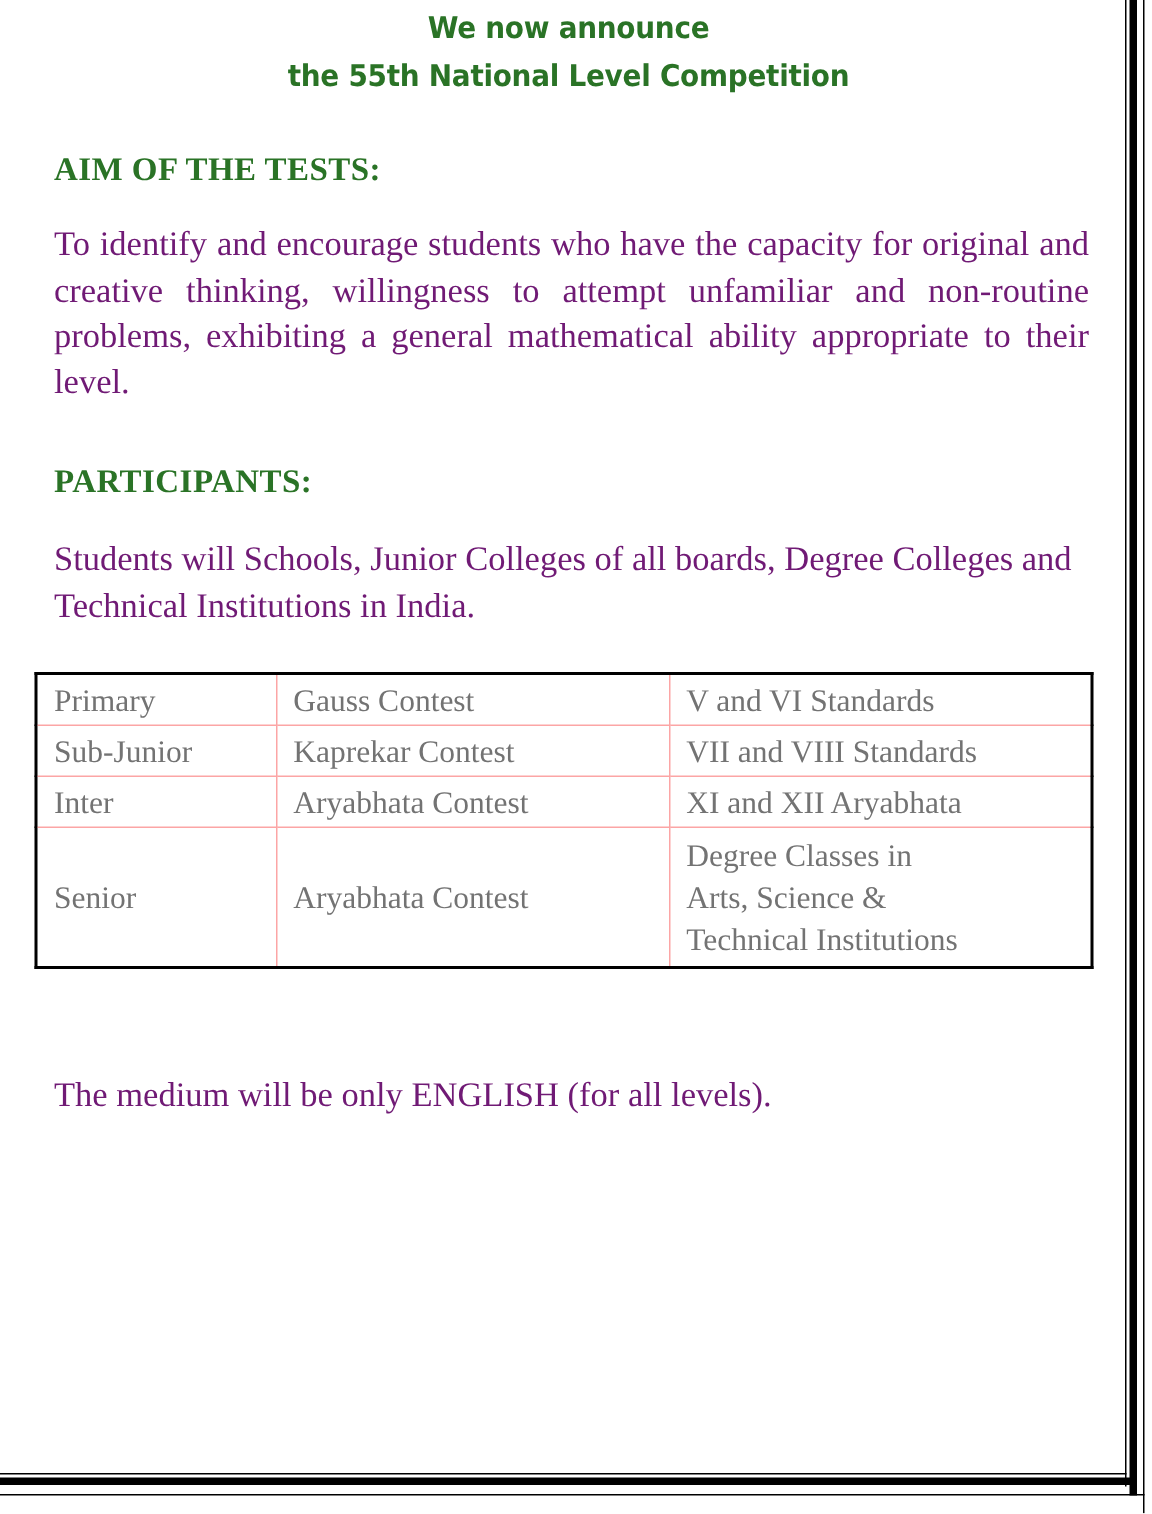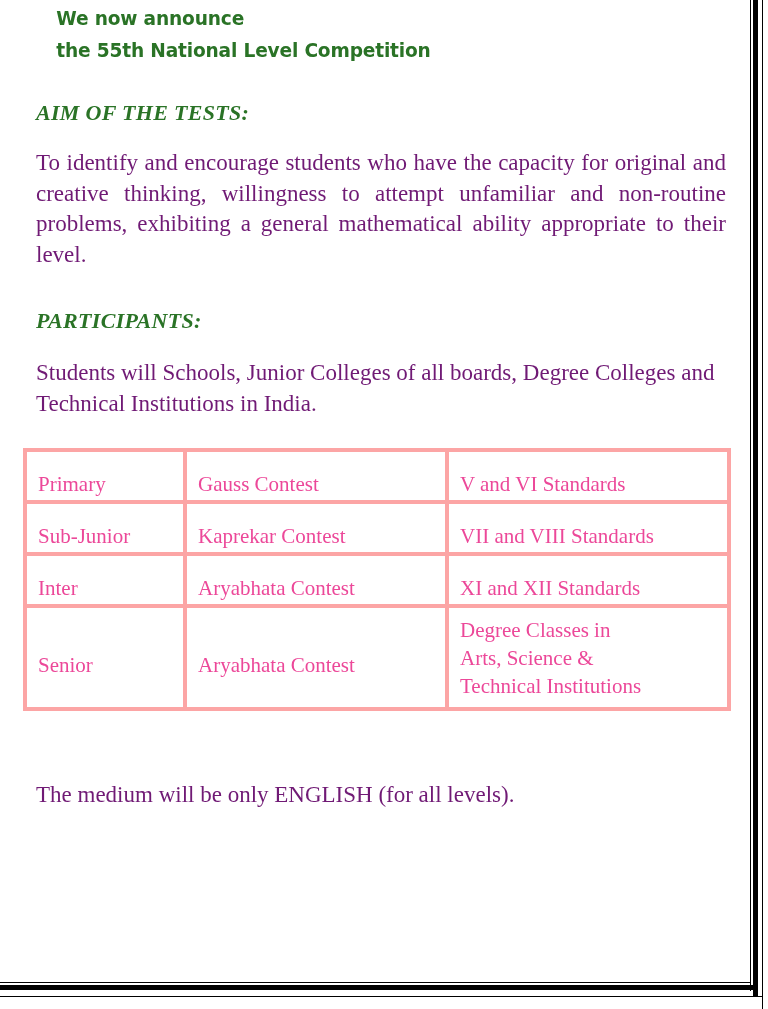--- a/index.html
+++ b/index.html
@@ -71,21 +71,21 @@
   
   .content {
     position: absolute;
     left: 0;
     top: 0;
     width: 744px;
     padding: 0;
   }
 
   .title-block {
-    text-align: left;
+    text-align: center;
     padding-top: 2px;
     padding-right: 18px;
     margin-left: 32px;
   }
   .title-line {
     font-family: "DejaVu Sans", "Liberation Sans", sans-serif;
     font-weight: bold;
     font-size: 20px;
     line-height: 32px;
     color: #2a7326;
@@ -95,21 +95,20 @@
   }
 
   .section-heading {
     font-family: "Liberation Serif", "DejaVu Serif", serif;
     font-weight: bold;
     font-size: 22px;
     color: #2a7326;
     margin: 0;
     padding-left: 36px;
     letter-spacing: 0.3px;
-    font-style: italic;
   }
 
   .body-text {
     font-family: "Liberation Serif", "DejaVu Serif", serif;
     font-size: 23px;
     line-height: 30.5px;
     color: #701a75;
     margin: 0;
     padding-left: 36px;
     padding-right: 18px;
@@ -131,26 +130,26 @@
   .table-wrap {
     padding-left: 23px;
   }
   table.levels {
     border-collapse: collapse;
     width: 704px;
     table-layout: fixed;
     border: 2px solid #000000;
   }
   table.levels td {
-    border: 4px solid #fca5a5;
+    border: 1px solid #fca5a5;
     font-family: "Liberation Serif", "DejaVu Serif", serif;
     font-size: 21px;
     line-height: 28px;
-    color: #ec4899;
-    padding: 17px 0 2px 11px;
+    color: #737373;
+    padding: 2px 0 2px 11px;
     vertical-align: middle;
     height: 29px;
   }
   table.levels col.c1 { width: 160px; }
   table.levels col.c2 { width: 262px; }
   table.levels col.c3 { width: 282px; }
 
   table.levels tr.tall td {
     height: 80px;
     margin-top: 35px;
@@ -201,21 +200,21 @@
             <td>V and VI Standards</td>
           </tr>
           <tr>
             <td>Sub-Junior</td>
             <td>Kaprekar Contest</td>
             <td>VII and VIII Standards</td>
           </tr>
           <tr>
             <td>Inter</td>
             <td>Aryabhata Contest</td>
-            <td>XI and XII Standards</td>
+            <td>XI and XII Aryabhata</td>
           </tr>
           <tr class="tall">
             <td>Senior</td>
             <td>Aryabhata Contest</td>
             <td class="multiline">
               <span class="cell-line">Degree Classes in</span>
               <span class="cell-line">Arts,  Science &amp;</span>
               <span class="cell-line">Technical Institutions</span>
             </td>
           </tr>

